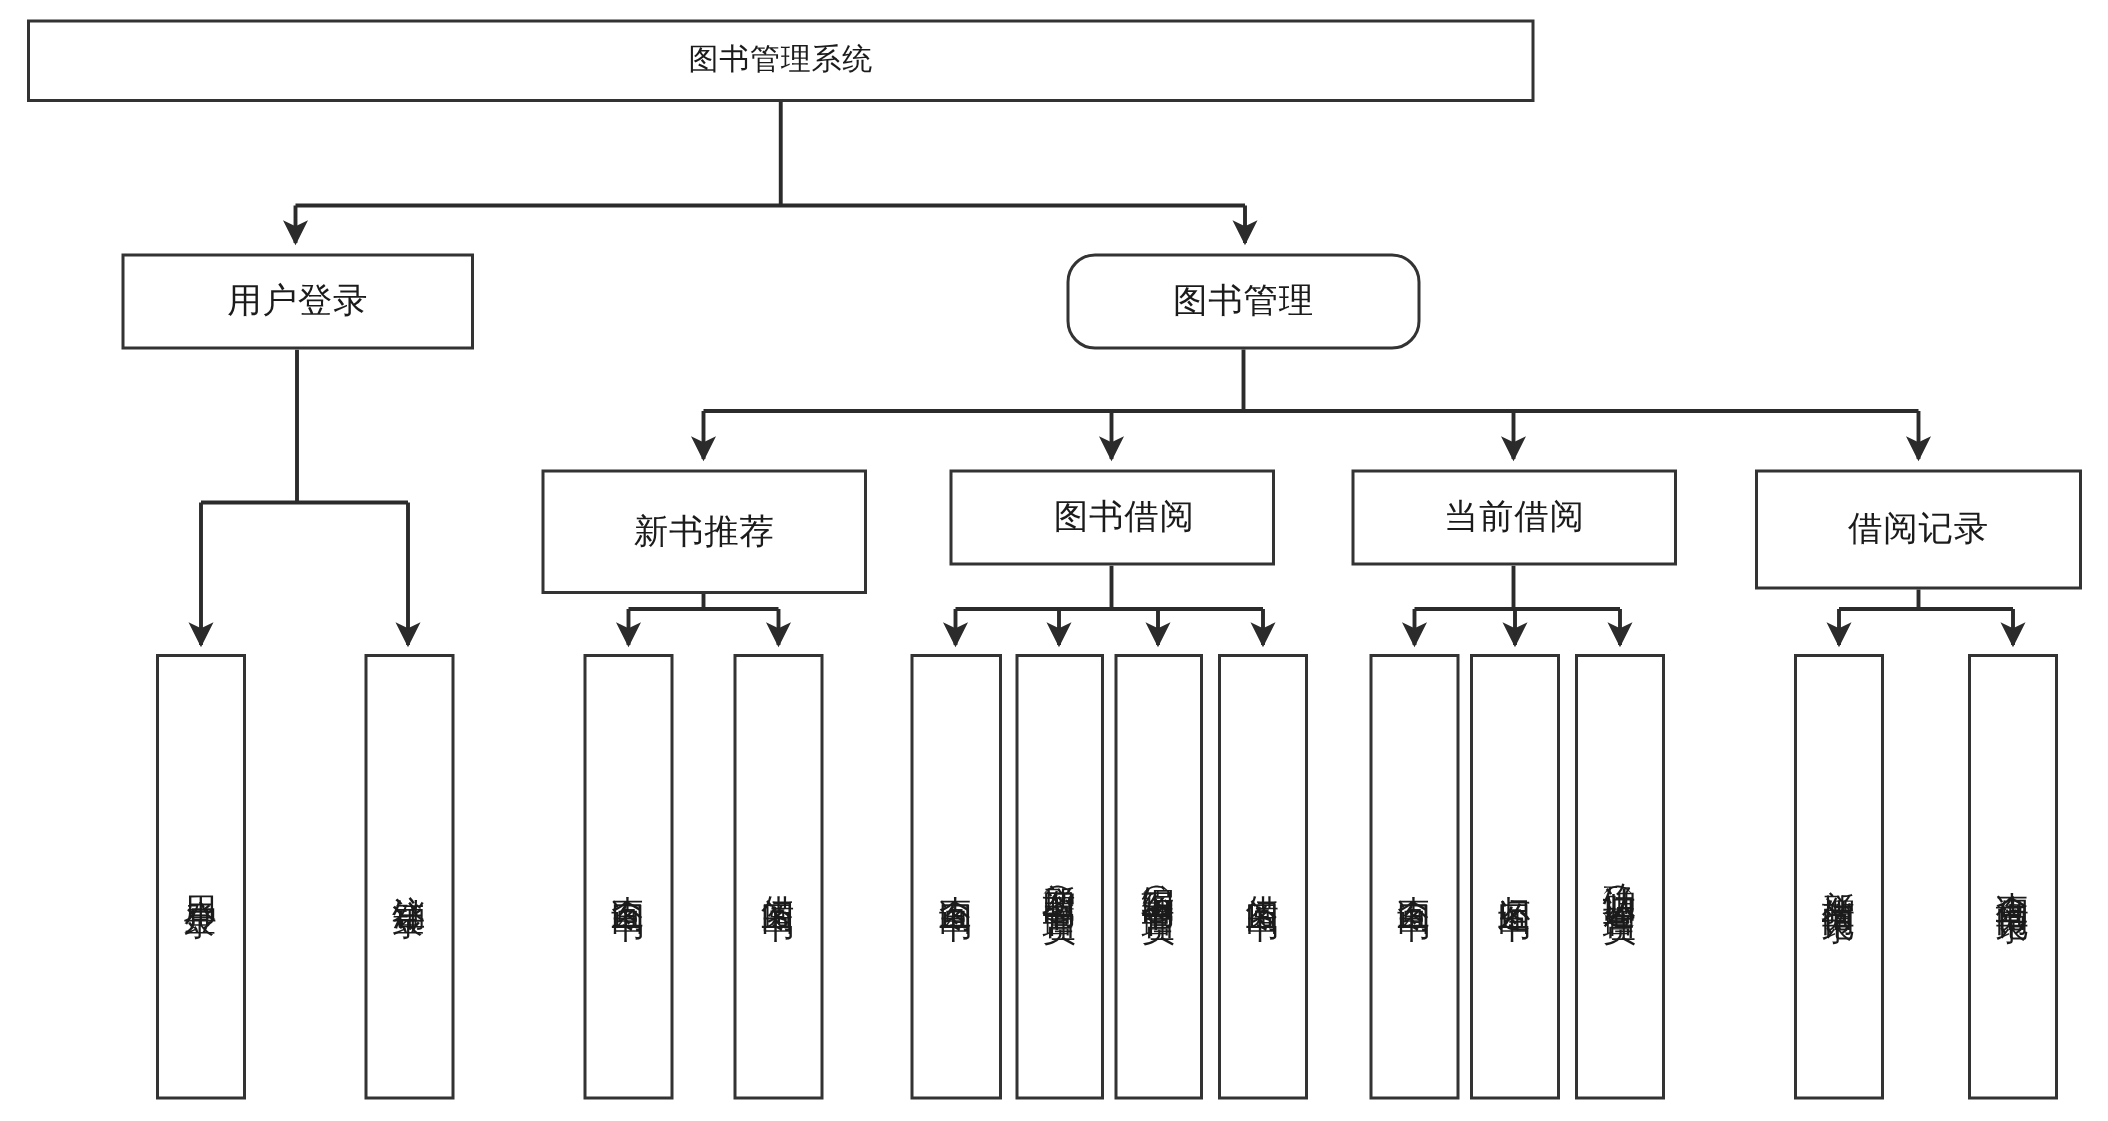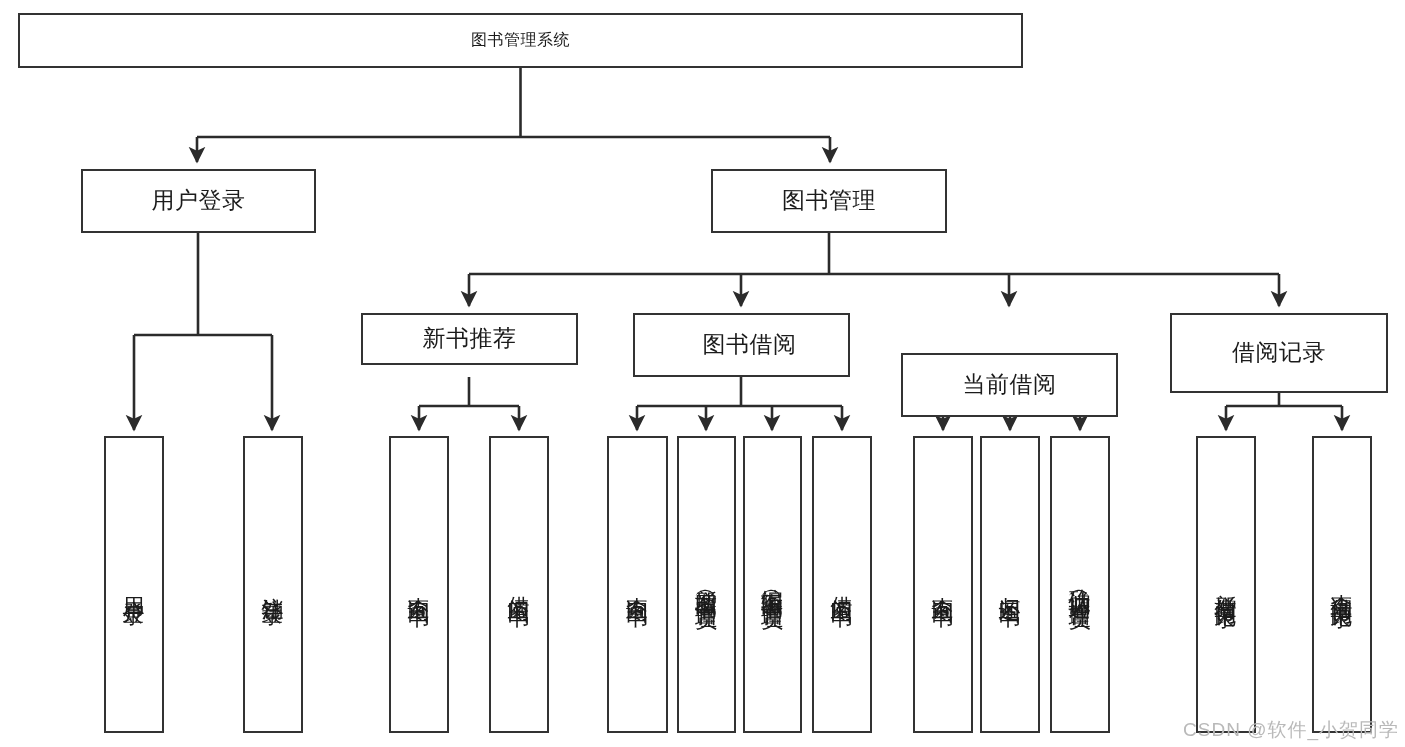--- a/index.html
+++ b/index.html
@@ -51,21 +51,21 @@
   }
   .node.vert .lbl {
     writing-mode: vertical-rl;
     text-orientation: upright;
     font-size: 22px;
     letter-spacing: 3px;
     line-height: 1.05;
     white-space: nowrap;
   }
   .node.root .lbl {
-    font-size: 16px;
+    font-size: 20px;
   }
   #watermark {
     position: absolute;
     right: 6px;
     bottom: 4px;
     font-size: 19px;
     color: #b9b9b9;
     letter-spacing: 1px;
     white-space: nowrap;
     z-index: 5;
@@ -128,31 +128,31 @@
     </g>
   </svg>
 
   <div class="node horiz root" style="left:18px; top:13px; width:1005px; height:55px;">
     <span class="lbl">图书管理系统</span>
   </div>
 
   <div class="node horiz" style="left:81px; top:169px; width:235px; height:64px;">
     <span class="lbl">用户登录</span>
   </div>
-  <div class="node horiz" style="left:711px; top:169px; width:236px; height:64px;">
+  <div class="node horiz" style="left:711px; top:169px; width:236px; height:64px;border-radius:19px;">
     <span class="lbl">图书管理</span>
   </div>
 
-  <div class="node horiz" style="left:361px; top:313px; width:217px; height:52px;">
+  <div class="node horiz" style="left:361px; top:313px; width:217px; height:83px;">
     <span class="lbl">新书推荐</span>
   </div>
   <div class="node horiz" style="left:633px; top:313px; width:217px; height:64px;padding-left:16px;">
     <span class="lbl">图书借阅</span>
   </div>
-  <div class="node horiz" style="left:901px; top:313px; width:217px; height:64px;margin-top:40px;">
+  <div class="node horiz" style="left:901px; top:313px; width:217px; height:64px;">
     <span class="lbl">当前借阅</span>
   </div>
   <div class="node horiz" style="left:1170px; top:313px; width:218px; height:80px;">
     <span class="lbl">借阅记录</span>
   </div>
 
   <div class="node vert" style="left:104px; top:436px; width:60px; height:297px;">
     <span class="lbl">用户登录</span>
   </div>
   <div class="node vert" style="left:243px; top:436px; width:60px; height:297px;">
@@ -189,15 +189,14 @@
     <span class="lbl">确认归还（管理员）</span>
   </div>
 
   <div class="node vert" style="left:1196px; top:436px; width:60px; height:297px;">
     <span class="lbl">新增借阅记录</span>
   </div>
   <div class="node vert" style="left:1312px; top:436px; width:60px; height:297px;">
     <span class="lbl">查询借阅记录</span>
   </div>
 
-  <div id="watermark">CSDN @软件_小贺同学</div>
 
 </div>
 
 </body></html>

